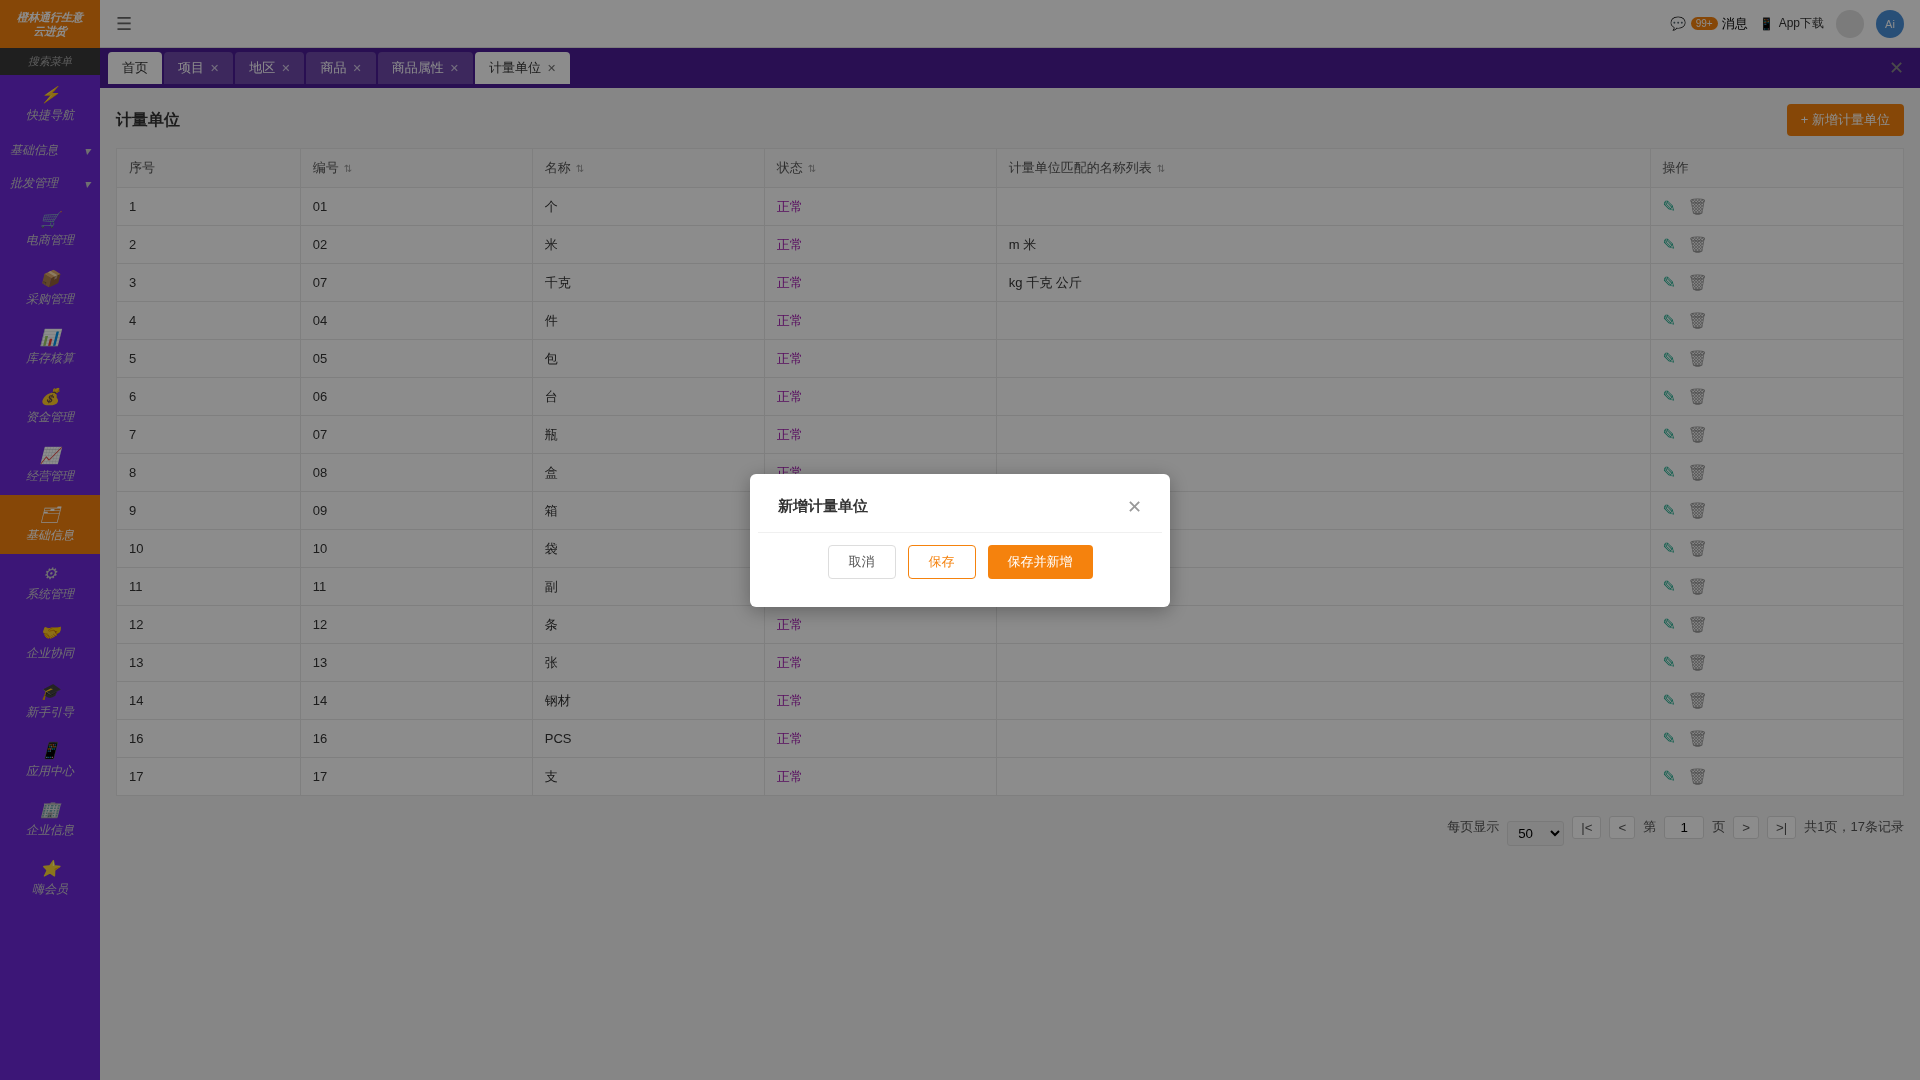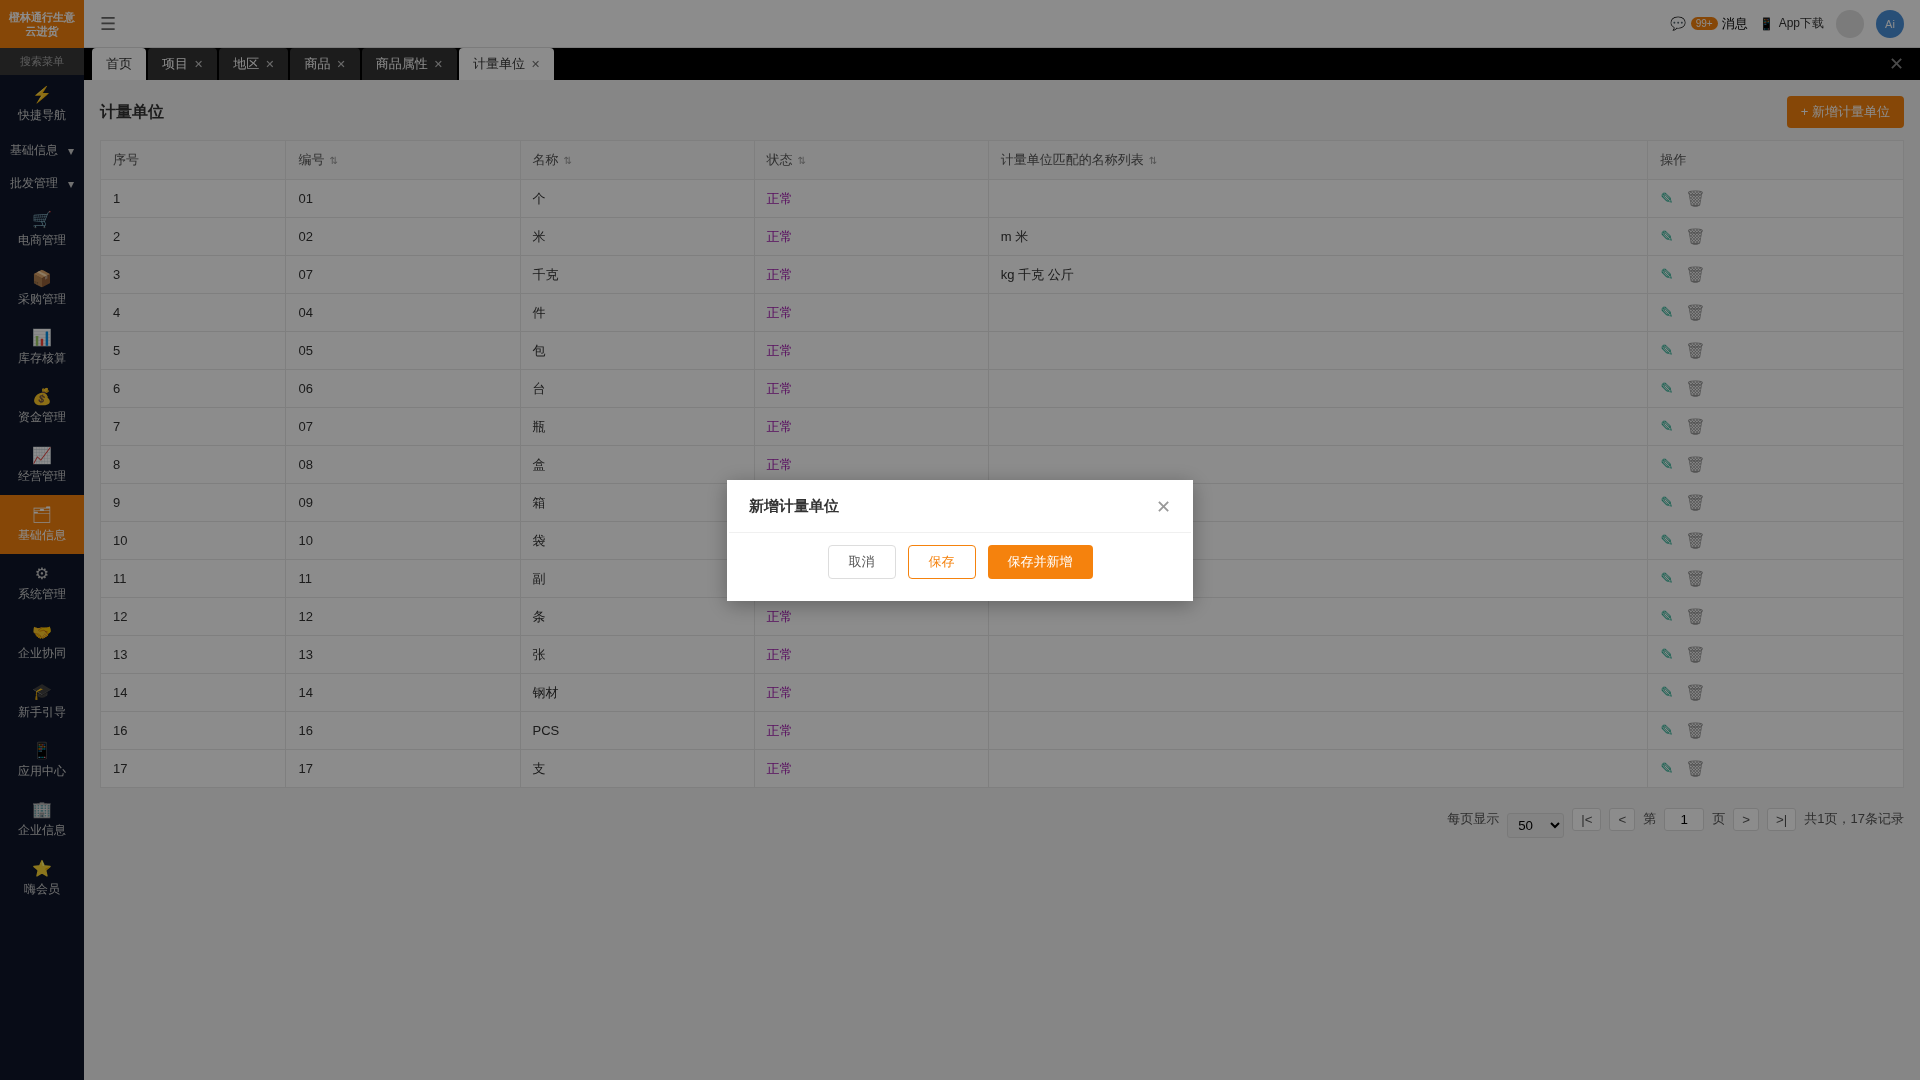--- a/index.html
+++ b/index.html
@@ -1,25 +1,26 @@
 <!DOCTYPE html>
 <html><head>
   <meta charset="utf-8">
   <style>
     * { box-sizing: border-box; margin: 0; padding: 0; }
     body { font-family: "Microsoft YaHei", Arial, sans-serif; font-size: 13px; background: #f0f0f0; display: flex; height: 1080px; overflow: hidden; }
 
     
     .sidebar {
-      width: 84px;
-      background: #0f172a;
+      width: 100px;
+      background: #6d28d9;
       display: flex;
       flex-direction: column;
       flex-shrink: 0;
       height: 100%;
+      font-style: italic;
     }
     .sidebar-logo {
       background: #f5820d;
       height: 48px;
       display: flex;
       align-items: center;
       justify-content: center;
       color: white;
       font-size: 14px;
       font-weight: bold;
@@ -86,24 +87,24 @@
       border-radius: 10px;
       font-size: 10px;
       padding: 1px 5px;
     }
     .topbar-icon { font-size: 18px; color: #666; cursor: pointer; }
     .topbar-app { font-size: 12px; color: #333; cursor: pointer; display: flex; align-items: center; gap: 4px; }
     .avatar { width: 28px; height: 28px; background: #e0e0e0; border-radius: 50%; }
 
     
     .tabs-bar {
-      background: #000000;
-      display: flex;
-      align-items: center;
-      height: 32px;
+      background: #4c1d95;
+      display: flex;
+      align-items: center;
+      height: 40px;
       padding: 0 8px;
       flex-shrink: 0;
       gap: 2px;
     }
     .tab {
       background: rgba(255,255,255,0.2);
       color: white;
       padding: 5px 14px;
       border-radius: 4px 4px 0 0;
       font-size: 13px;
@@ -213,23 +214,23 @@
       background: rgba(0,0,0,0.45);
       z-index: 100;
       display: flex;
       align-items: center;
       justify-content: center;
     }
 
     
     .modal {
       background: white;
-      border-radius: 0;
-      width: 466px;
-      padding: 2px;
+      border-radius: 6px;
+      width: 420px;
+      padding: 8px;
       box-shadow: 0 4px 20px rgba(0,0,0,0.3);
     }
     .modal-header {
       display: flex;
       align-items: center;
       justify-content: space-between;
       padding: 14px 20px;
       border-bottom: 1px solid #f0f0f0;
     }
     .modal-title { font-size: 15px; font-weight: bold; color: #333; }

